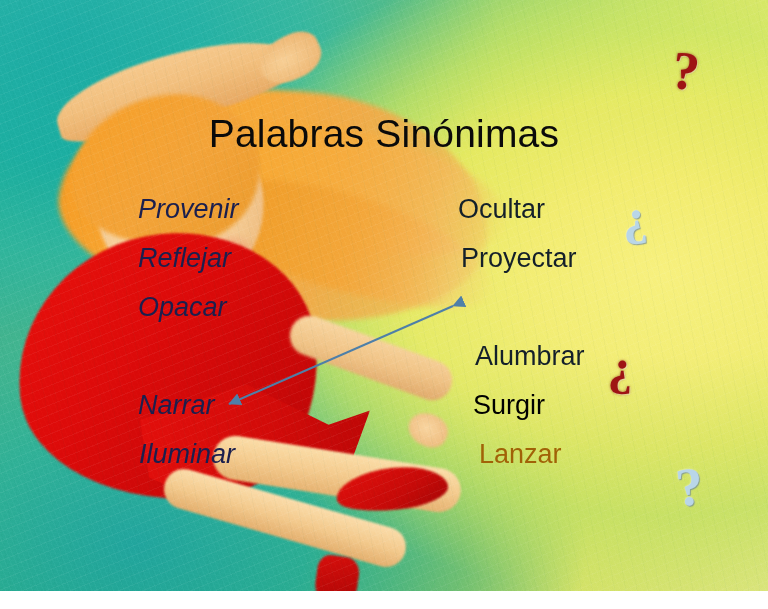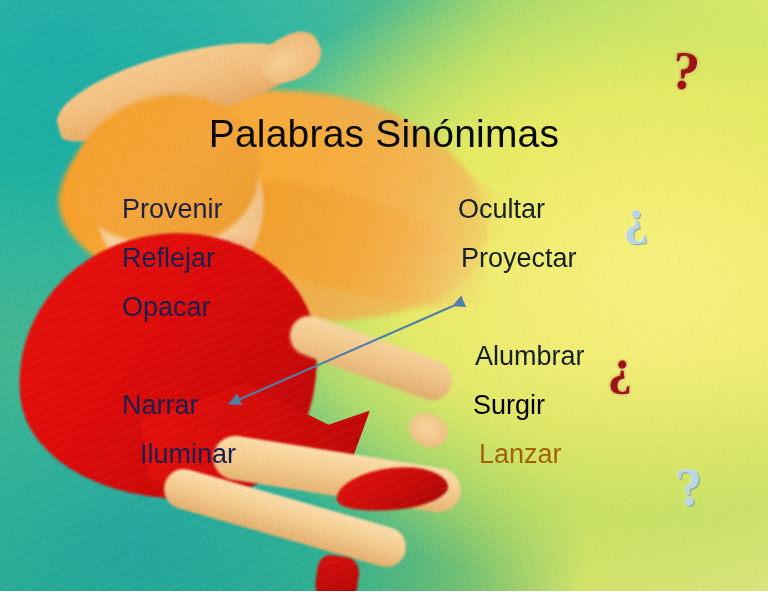--- a/index.html
+++ b/index.html
@@ -239,21 +239,21 @@
   .word-col { position: absolute; }
   .word {
     position: absolute;
     font-size: 27px;
     white-space: nowrap;
     line-height: 1;
   }
   #col-left .word { color: #1b1f4e; left: 0; }
   #col-right .word { color: #14202a; left: 0; }
 
-  #col-left  { left: 122px; top: 196px; width: 200px; height: 290px; }
+  #col-left  { left: 138px; top: 196px; width: 200px; height: 290px; font-style: italic; }
   #col-right { left: 455px; top: 196px; width: 220px; height: 290px; }
 
   
   #arrow-narrar-contar {
     position: absolute;
     left: 210px; top: 290px;
     width: 260px; height: 130px;
     overflow: visible;
     pointer-events: none;
   }
@@ -320,21 +320,21 @@
     <div class="bg-texture2"></div>
   </div>
 
   <div id="title">Palabras Sinónimas</div>
 
   <div id="col-left" class="word-col">
       <span class="word" style="top: 0px; margin-left: 0px; color: rgb(27, 31, 78);">Provenir</span>
       <span class="word" style="top: 49px; margin-left: 0; color: rgb(27, 31, 78);">Reflejar</span>
       <span class="word" style="top: 98px; margin-left: 0px; color: rgb(27, 31, 78);">Opacar</span>
       <span class="word" style="top: 196px; margin-left: 0px; color: rgb(27, 31, 78);">Narrar</span>
-      <span class="word" style="top: 245px; margin-left: 18px; color: rgb(27, 31, 78);">Iluminar</span>
+      <span class="word" style="top: 245px; margin-left: 1px; color: rgb(27, 31, 78);">Iluminar</span>
     </div>
   <div id="col-right" class="word-col">
       <span class="word" style="top: 0px; margin-left: 3px; color: rgb(20, 32, 42);">Ocultar</span>
       <span class="word" style="top: 49px; margin-left: 6px; color: rgb(20, 32, 42);">Proyectar</span>
       <span class="word" style="top: 147px; margin-left: 20px; color: rgb(20, 32, 42);">Alumbrar</span>
       <span class="word" style="top: 196px; margin-left: 18px; color: #000000;">Surgir</span>
       <span class="word" style="top: 245px; margin-left: 24px; color: #a16207;">Lanzar</span>
     </div>
 
   <svg id="arrow-narrar-contar" viewBox="0 0 260 130" width="260" height="130">

